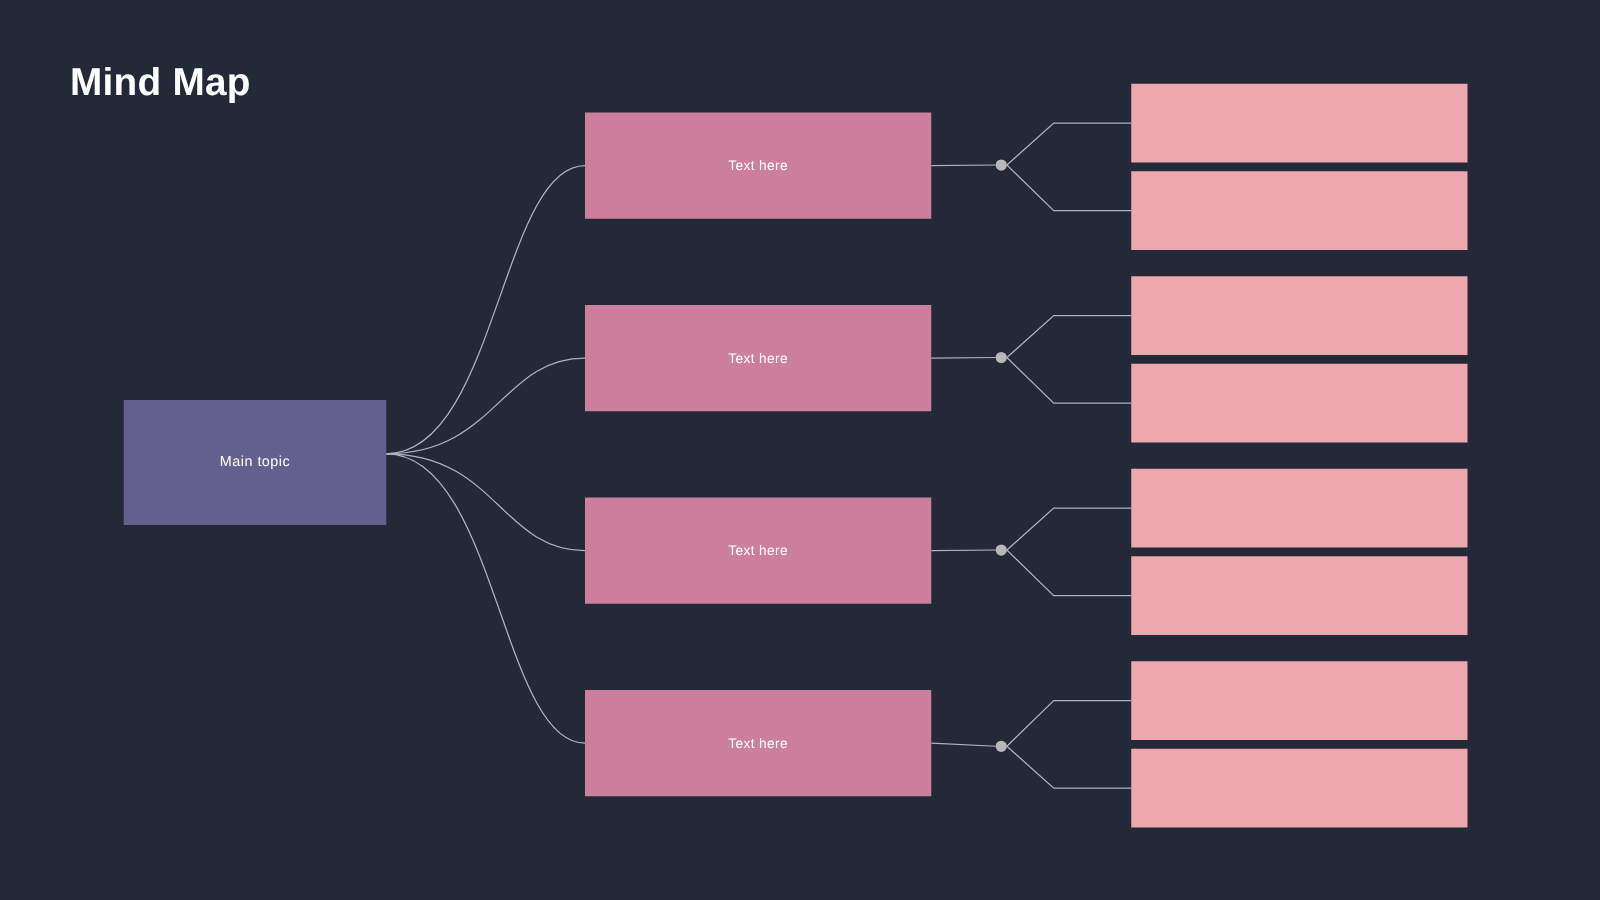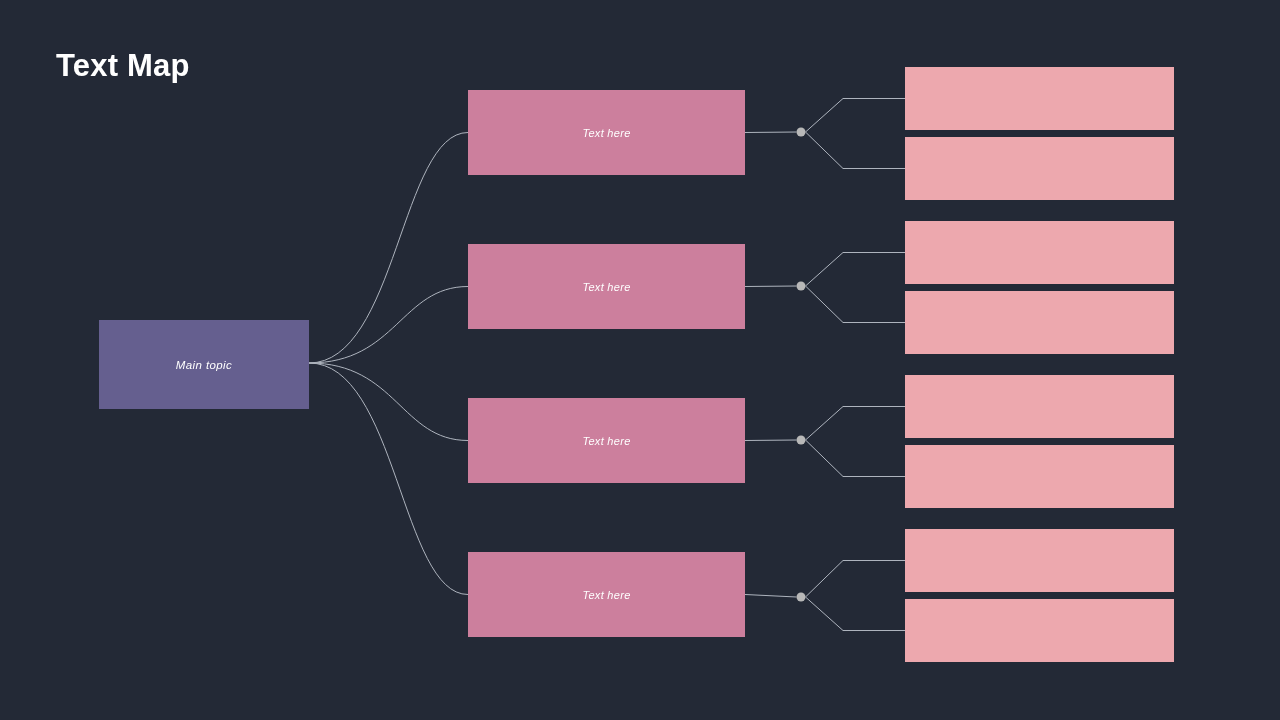--- a/index.html
+++ b/index.html
@@ -48,21 +48,20 @@
     font-weight: 300;
     color: #F2F2F4;
     letter-spacing: 0.2px;
   }
   .node {
     position: absolute;
     box-sizing: border-box;
     display: flex;
     align-items: center;
     justify-content: center;
-    font-style: italic;
   }
   .node-label {
     font-size: 11px;
     color: #FFFFFF;
     letter-spacing: 0.3px;
     white-space: nowrap;
   }
   .node-root {
     background: #655F8F;
   }
@@ -99,24 +98,24 @@
       <path d="M 805.5 440 L 843 476.5 L 905 476.5" fill="none" stroke="#AEB4BE" stroke-width="1"></path>
       <circle cx="801" cy="440" r="4.5" fill="#B8B8B8"></circle>
       <path d="M 309 363 C 396.45 363, 401.22 594.5, 468 594.5" fill="none" stroke="#AEB4BE" stroke-width="1"></path>
       <path d="M 745 594.5 L 796.5 597" fill="none" stroke="#AEB4BE" stroke-width="1"></path>
       <path d="M 805.5 597 L 843 560.5 L 905 560.5" fill="none" stroke="#AEB4BE" stroke-width="1"></path>
       <path d="M 805.5 597 L 843 630.5 L 905 630.5" fill="none" stroke="#AEB4BE" stroke-width="1"></path>
       <circle cx="801" cy="597" r="4.5" fill="#B8B8B8"></circle>
     </svg>
 
   <div class="title-block">
-    <span class="title-main">Text Map</span>
+    <span class="title-main">Mind Map</span>
   </div>
 
-  <div class="node node-root" id="root-node" style="left: 99px; top: 320px; width: 210px; height: 89px; background: rgb(101, 95, 143);">
+  <div class="node node-root" id="root-node" style="left: 99px; top: 320px; width: 210px; height: 100px; background: rgb(101, 95, 143);">
     <span class="node-label">Main  topic</span>
   </div>
 
   <div id="branch-layer">
       <div class="node node-branch" style="left: 468px; top: 90px; width: 277px; height: 85px; background: rgb(204, 127, 157);">
         <span class="node-label">Text here</span>
       </div>
       <div class="node node-branch" style="left: 468px; top: 244px; width: 277px; height: 85px; background: rgb(204, 127, 157);">
         <span class="node-label">Text here</span>
       </div>

